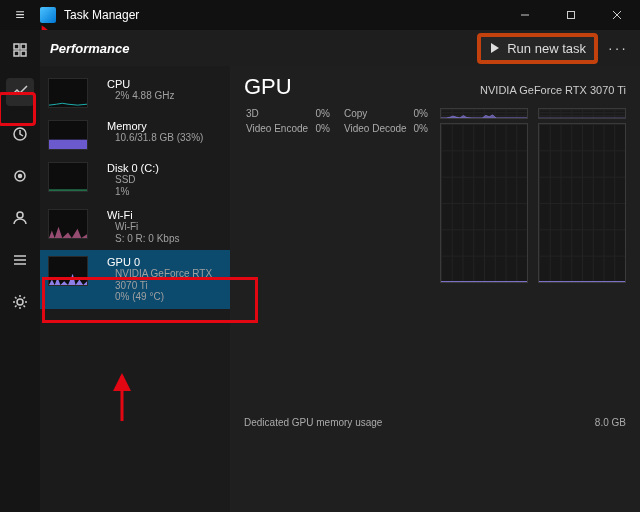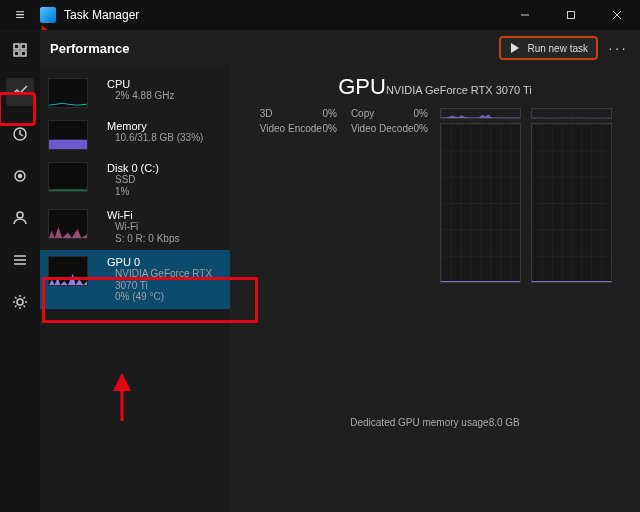--- a/index.html
+++ b/index.html
@@ -22,23 +22,23 @@
   .rail-item { width:28px; height:28px; display:flex; align-items:center; justify-content:center; color:#bbb; border-radius:4px;}
   .rail-item.active { background:#2a2a2a; }
   .rail-item svg { width:16px; height:16px; stroke:#ccc; fill:none; stroke-width:1.5;}
   .rail-hl { position:absolute; top:62px; left:-2px; width:38px; height:34px; border:3px solid #e30613; border-radius:4px; pointer-events:none;}
 
   
   .main { flex:1; display:flex; flex-direction:column; background:#1e1e1e; }
 
   
   .hdr { height:36px; display:flex; align-items:center; padding:0 8px 0 10px; background:#1e1e1e; position:relative;}
-  .hdr-title { font-size:13px; font-weight:600; }
+  .hdr-title { font-size:13px; font-weight:600;font-style:italic; }
   .hdr-spacer { flex:1; }
-  .run-task { display:flex; align-items:center; gap:6px; font-size:10px; color:#ddd; padding:4px 8px; border:2px solid #c2410c; border-radius:4px; background:#262626;}
+  .run-task { display:flex; align-items:center; gap:6px; font-size:13px; color:#ddd; padding:4px 8px; border:4px solid #c2410c; border-radius:4px; background:#262626;}
   .run-task svg { width:12px; height:12px; fill:#ddd;}
   .hdr-more { width:28px; height:28px; display:flex; align-items:center; justify-content:center; color:#ccc; margin-left:6px; font-size:14px; letter-spacing:2px;}
 
   
   .arrow1 { position:absolute; left:40px; top:22px; pointer-events:none; }
   .arrow2 { position:absolute; left:70px; top:300px; pointer-events:none; }
 
   
   .content { flex:1; display:flex; overflow:hidden; }
 
@@ -49,21 +49,21 @@
   .pi-thumb { width:40px; height:30px; background:#0d0d0d; border:1px solid #2a2a2a; position:relative; overflow:hidden; flex-shrink:0;}
   .pi-info { display:flex; flex-direction:column; }
   .pi-name { font-size:11px; color:#fff; }
   .pi-sub  { font-size:10px; color:#a0a0a0; line-height:1.15;margin-left:8px; }
   .sel-hl { position:absolute; top:211px; left:2px; width:216px; height:46px; border:3px solid #e30613; pointer-events:none;}
 
   
   .spark { position:absolute; bottom:0; left:0; width:100%; height:100%; }
 
   
-  .detail { flex:1; background:#1f1f1f; padding:8px 14px 0 14px; display:flex; flex-direction:column;align-items:center; }
+  .detail { flex:1; background:#1f1f1f; padding:8px 14px 0 14px; display:flex; flex-direction:column; }
   .d-head { display:flex; align-items:baseline; justify-content:space-between; margin-bottom:8px;}
   .d-head h1 { font-size:22px; font-weight:400; color:#fff;}
   .d-head .sub { font-size:11px; color:#ccc; }
 
   .charts { display:grid; grid-template-columns:1fr 1fr 1fr 1fr; grid-template-rows:auto 160px auto 120px; gap:4px 10px; }
   .clbl { display:flex; justify-content:space-between; font-size:10px; color:#aaa; padding:0 2px;}
   .chart { border:1px solid #3a3a3a; background:#181818; position:relative; }
   .chart .grid { position:absolute; inset:0; background-image:
       linear-gradient(to right, #2a2a2a 1px, transparent 1px),
       linear-gradient(to bottom, #2a2a2a 1px, transparent 1px);

